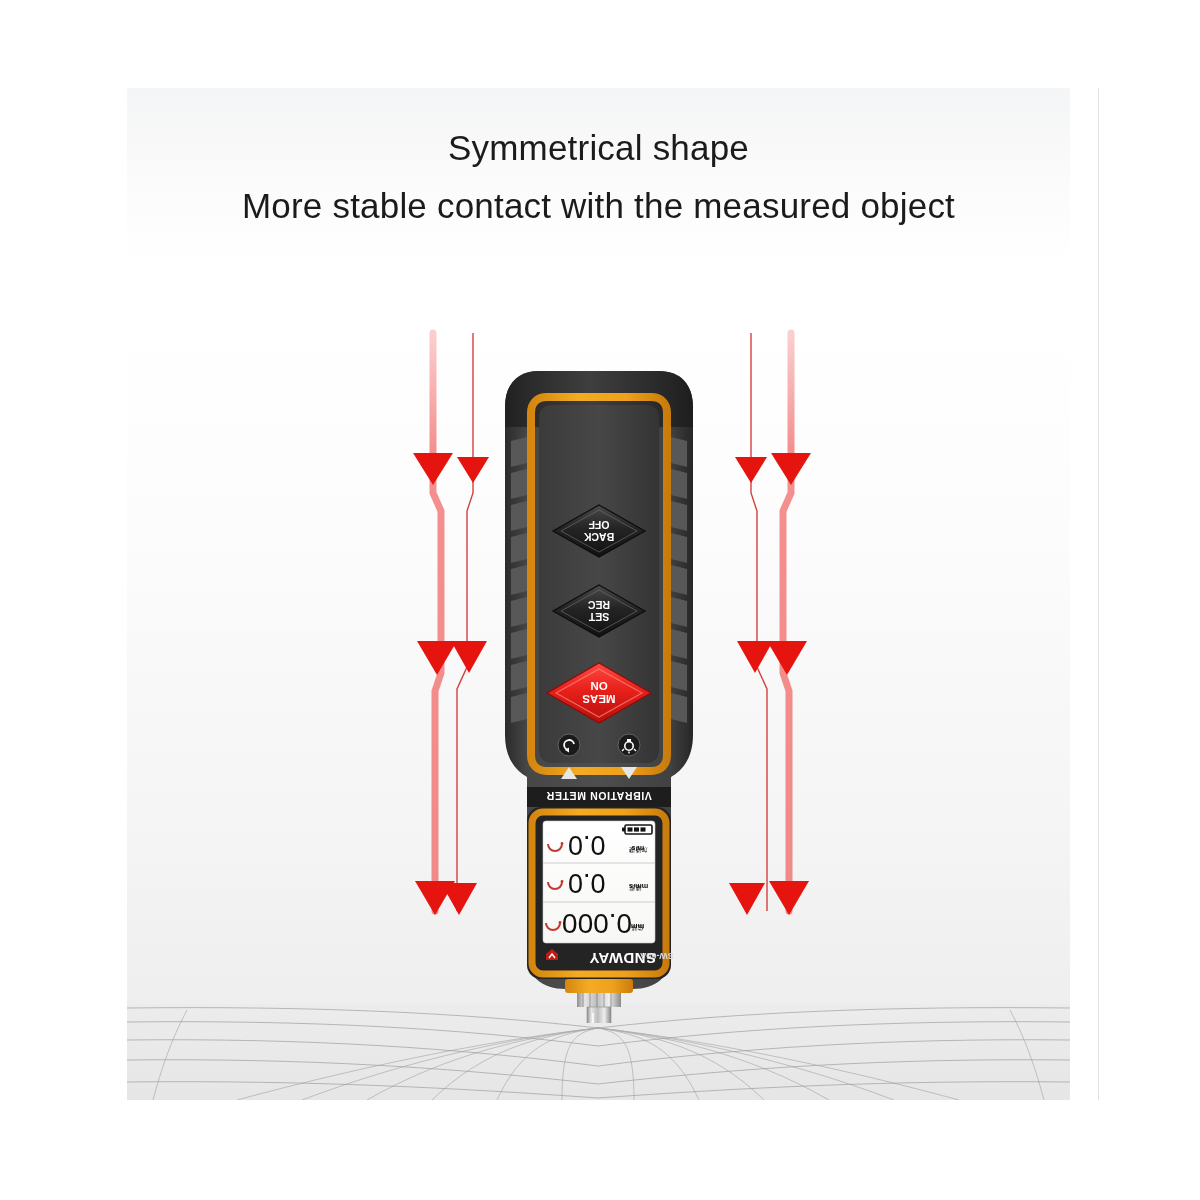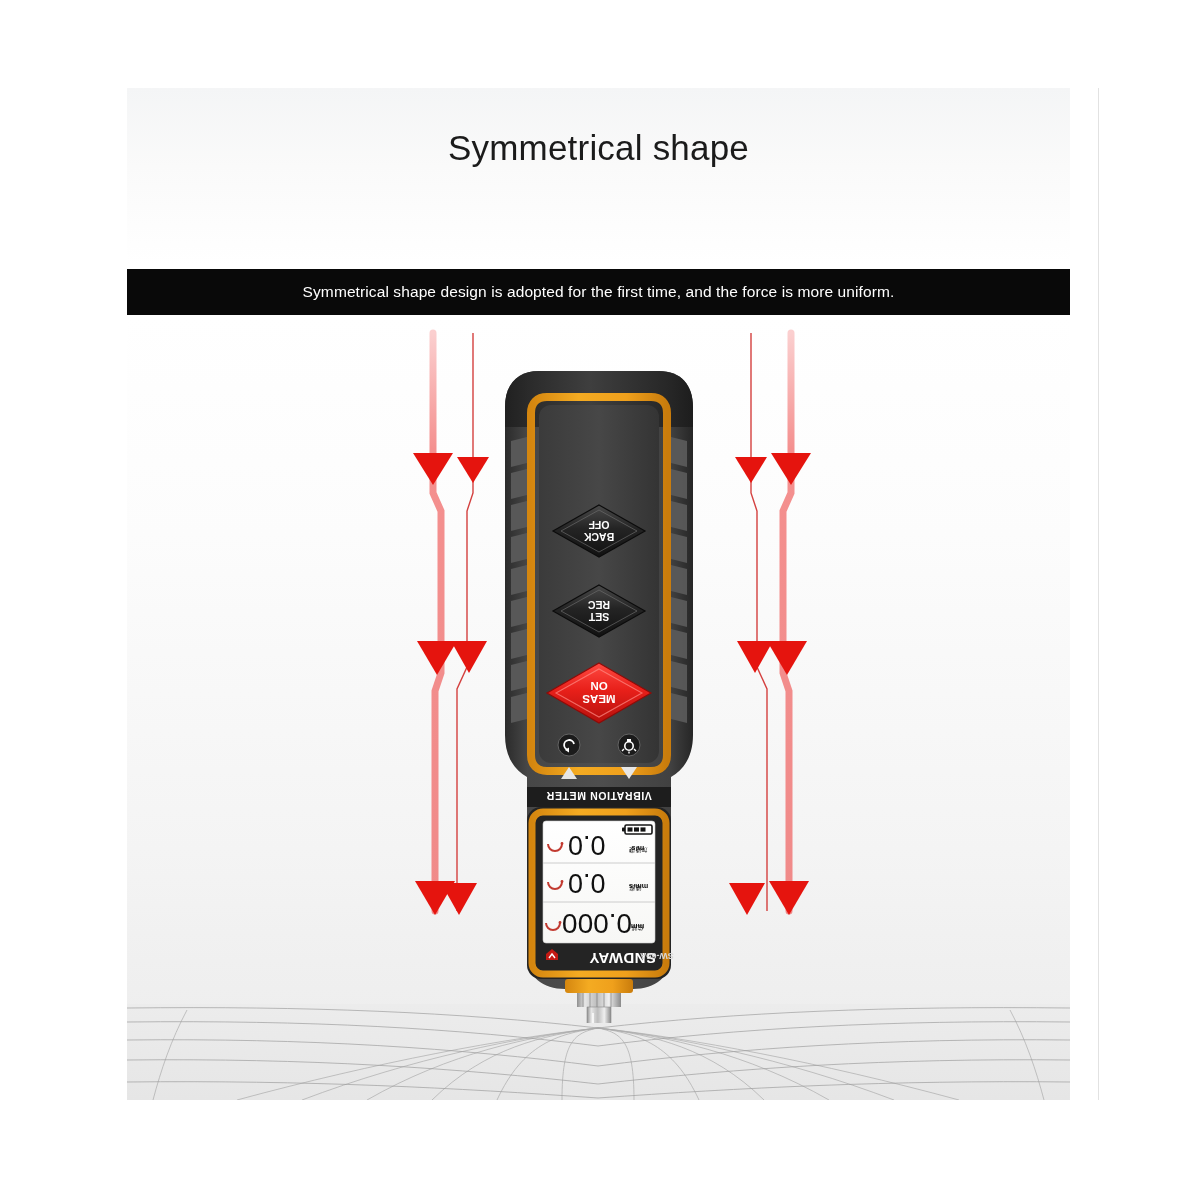--- a/index.html
+++ b/index.html
@@ -71,25 +71,23 @@
 </style>
 </head>
 <body>
 
 <div class="page">
 
   <div class="right-rule"></div>
 
   <div class="header">
     <div class="title-1">Symmetrical shape</div>
+    <div class="title-2">More stable contact with the measured object</div>
   </div>
 
-  <div class="banner">
-    <div class="banner-text">Symmetrical shape design is adopted for the first time, and the force is more uniform.</div>
-  </div>
 
   <div class="stage">
 
     <svg class="floor" width="943" height="110" viewBox="0 0 943 110">
       <defs>
         <linearGradient id="floorg" x1="0" y1="0" x2="0" y2="1">
           <stop offset="0%" stop-color="#ececec"></stop>
           <stop offset="100%" stop-color="#e6e6e6"></stop>
         </linearGradient>
       </defs>

